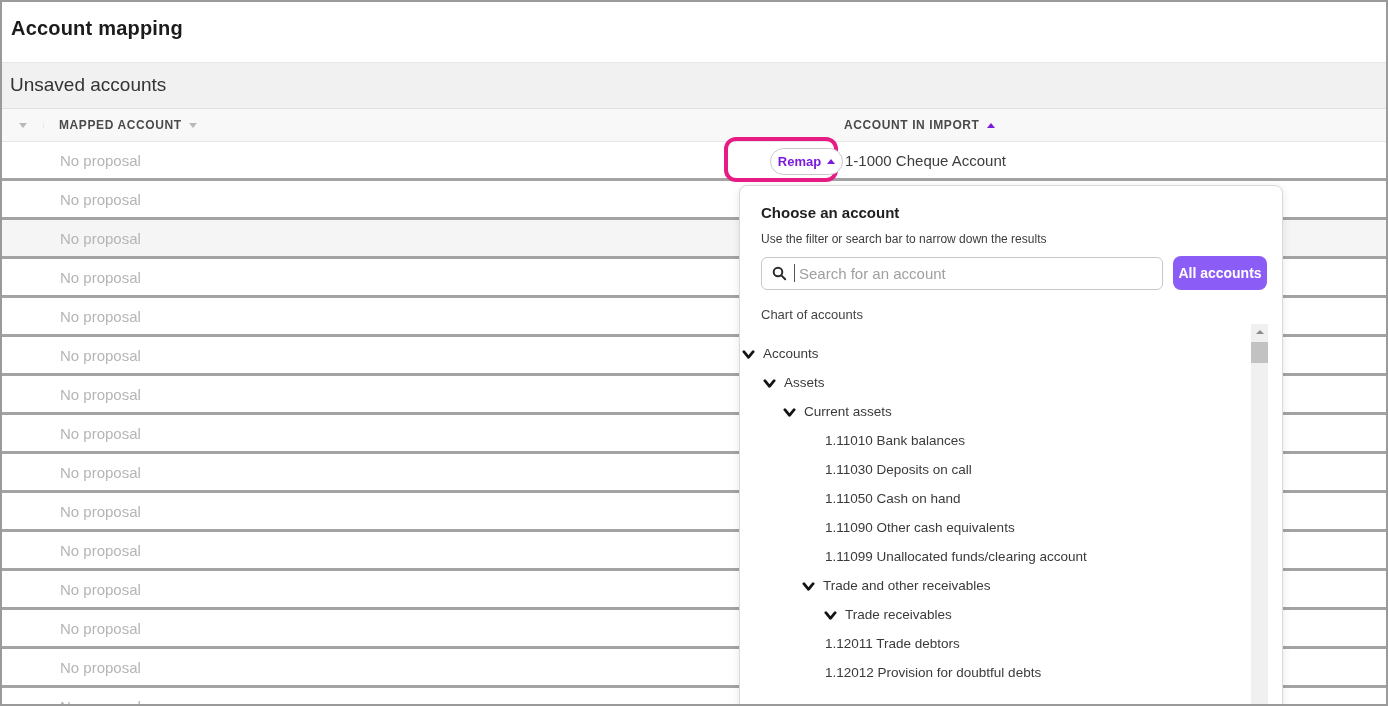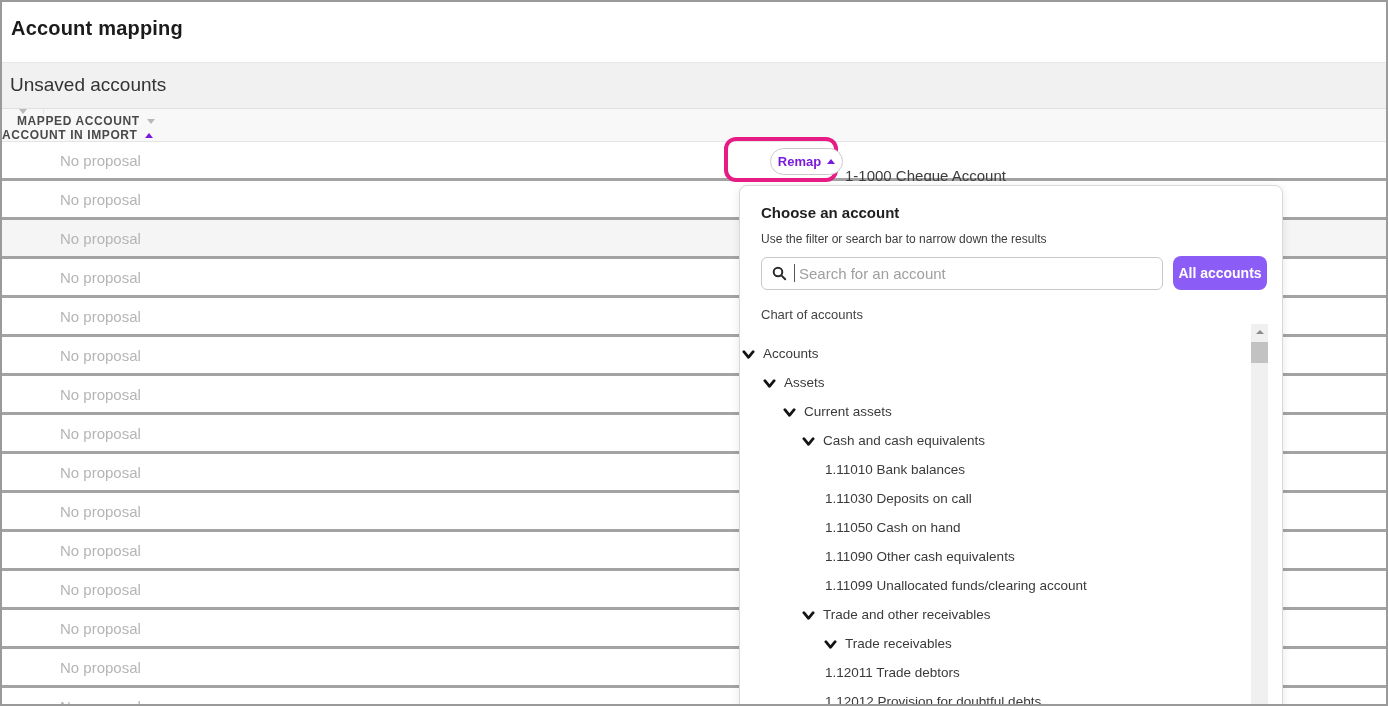--- a/index.html
+++ b/index.html
@@ -8,34 +8,34 @@
   .app {
     position:relative; width:1388px; height:706px;
     border:2px solid #9a9a9a; background:#fff; overflow:hidden;
   }
   
   .titlebar { height:61px; background:#fff; border-bottom:1px solid #e7e7e7; padding:15px 0 0 9px; }
   .titlebar h1 { font-size:20px; font-weight:bold; color:#1b1b1b; letter-spacing:.2px; }
   .band { height:46px; background:#f1f1f1; border-bottom:1px solid #e0e0e0; padding:11px 0 0 8px; }
   .band h2 { font-size:19px; font-weight:normal; color:#333; }
   
-  .thead { height:33px; background:#f8f8f8; border-bottom:1px solid #e5e5e5; display:flex; align-items:flex-start;flex-direction:column; }
+  .thead { height:33px; background:#f8f8f8; border-bottom:1px solid #e5e5e5; display:flex; align-items:center; }
   .th { display:flex; align-items:center; font-size:12px; font-weight:bold; color:#4a4a4a; letter-spacing:.6px; }
   .th-caret { width:42px; justify-content:center; border-right:1px solid #e8e8e8; }
   .th-mapped { width:800px; padding-left:15px; gap:7px; }
   .th-import { flex:1; gap:7px; }
   .tri { width:0; height:0; display:inline-block; }
   .tri-down-gray  { border-left:4px solid transparent; border-right:4px solid transparent; border-top:5px solid #b9b9b9; }
   .tri-up-purple  { border-left:4px solid transparent; border-right:4px solid transparent; border-bottom:5px solid #7a1bdc; }
   .tri-up-gray    { border-left:4px solid transparent; border-right:4px solid transparent; border-bottom:4px solid #8c8c8c; }
   
   .trow { height:39px; border-bottom:3px solid #a3a3a3; background:#fff; position:relative; }
   .trow.alt { background:#f5f5f5; }
   .noprop { display:inline-block; margin-left:58px; line-height:38px; font-size:15px; color:#b5b5b5; }
-  .import-val { position:absolute; left:843px; top:15px; line-height:38px; font-size:15px; color:#3d3d3d; }
+  .import-val { position:absolute; left:843px; top:0; line-height:38px; font-size:15px; color:#3d3d3d; }
   
   .remap-ring {
     position:absolute; left:722px; top:-5px; width:114px; height:45px;
     border:4px solid #e71b84; border-radius:12px; z-index:11; pointer-events:none;
   }
   .remap-btn {
     position:absolute; left:768px; top:6px; width:73px; height:27px; z-index:12;
     background:#fff; border:1px solid #c9c9c9; border-radius:14px;
     display:flex; align-items:center; justify-content:center; gap:6px;
     font-size:13px; font-weight:bold; color:#7a1bdc; cursor:pointer;
@@ -154,26 +154,20 @@
             <path d="M2 4 L7 10 L12 4" fill="none" stroke="#141414" stroke-width="3" stroke-linecap="round" stroke-linejoin="round"></path>
           </svg>
           <span>Assets</span>
         </div>
         <div class="tree-item" style="padding-left: 43px;">
           <svg class="chev" width="13" height="13" viewBox="0 0 14 14">
             <path d="M2 4 L7 10 L12 4" fill="none" stroke="#141414" stroke-width="3" stroke-linecap="round" stroke-linejoin="round"></path>
           </svg>
           <span>Current assets</span>
         </div>
-        <div class="tree-item" style="padding-left: 62px;">
-          <svg class="chev" width="13" height="13" viewBox="0 0 14 14">
-            <path d="M2 4 L7 10 L12 4" fill="none" stroke="#141414" stroke-width="3" stroke-linecap="round" stroke-linejoin="round"></path>
-          </svg>
-          <span>Cash and cash equivalents</span>
-        </div>
         <div class="tree-item" style="padding-left: 85px;">
           <span>1.11010 Bank balances</span>
         </div>
         <div class="tree-item" style="padding-left: 85px;">
           <span>1.11030 Deposits on call</span>
         </div>
         <div class="tree-item" style="padding-left: 85px;">
           <span>1.11050 Cash on hand</span>
         </div>
         <div class="tree-item" style="padding-left: 85px;">

